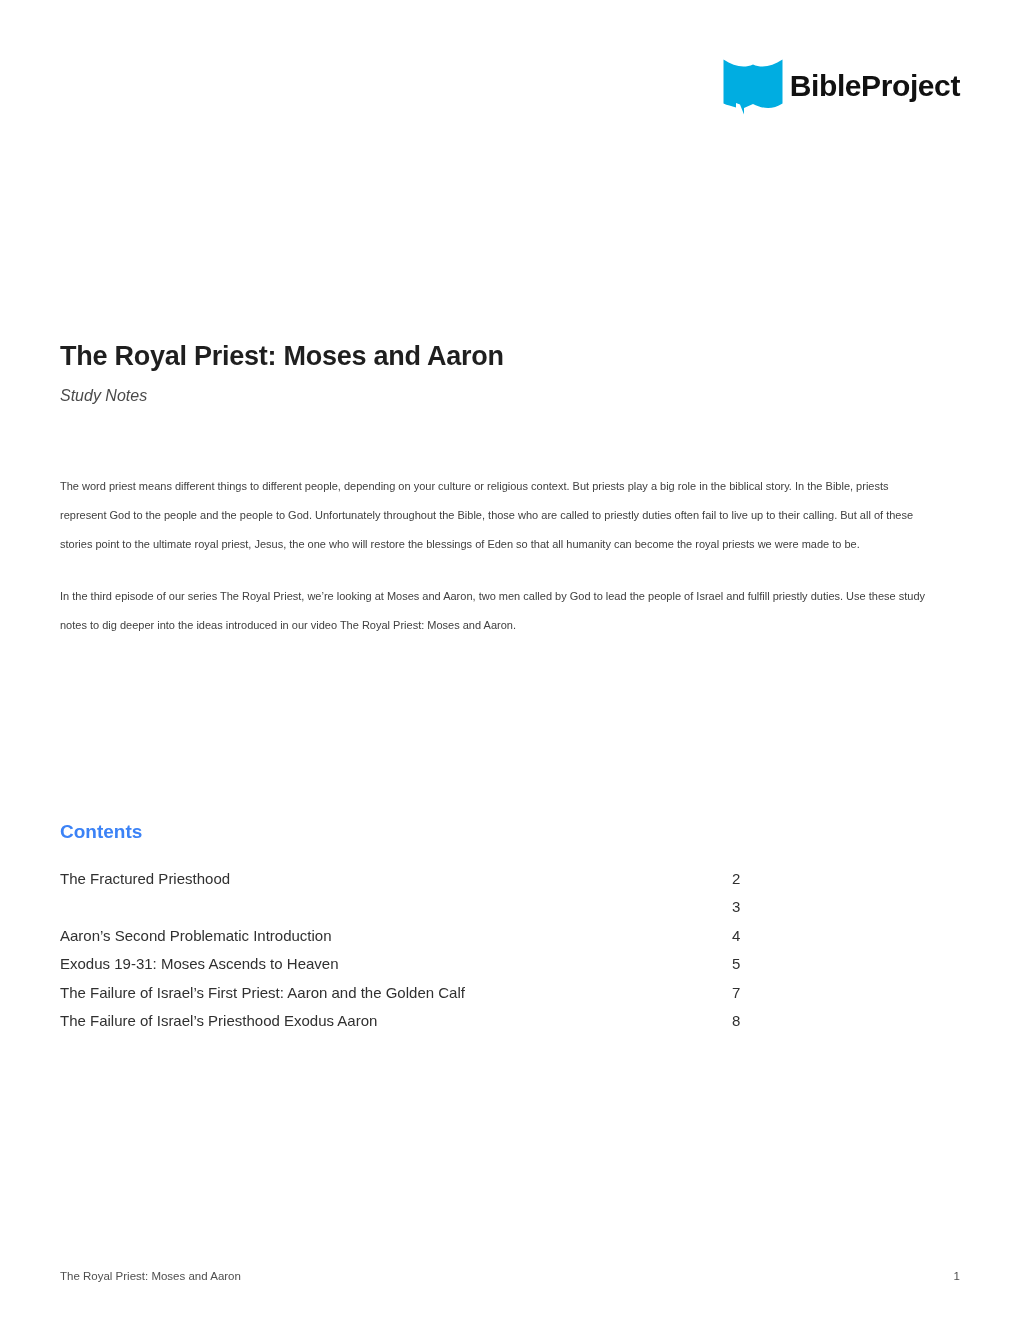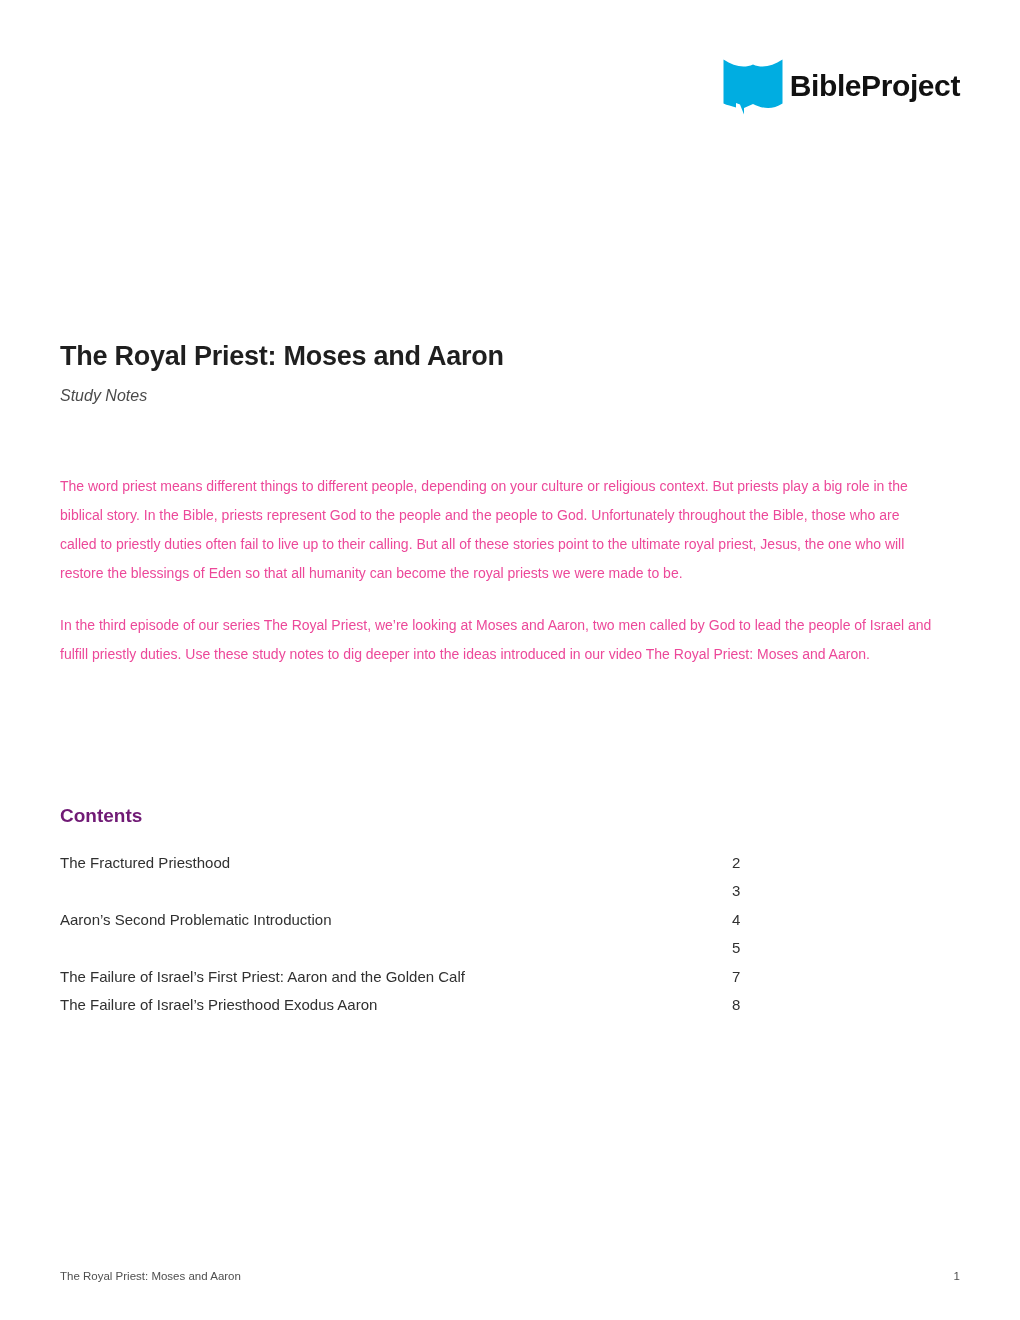--- a/index.html
+++ b/index.html
@@ -74,40 +74,40 @@
 
   
   .intro {
     position: absolute;
     left: 60px;
     top: 472px;
     width: 872px;
   }
   .intro p {
     margin: 0 0 23px 0;
-    font-size: 14px;
+    font-size: 11px;
     line-height: 29px;
-    color: #ec4899;
+    color: #404040;
   }
   .intro p:last-child {
     margin-bottom: 0;
   }
 
   
   .contents {
     position: absolute;
     left: 60px;
     top: 805px;
     width: 720px;
   }
   .contents-heading {
-    margin: 0 0 21px 0;
+    margin: 16px 0 21px 0;
     font-size: 19px;
     font-weight: 700;
-    color: #701a75;
+    color: #3b82f6;
     line-height: 1.2;
   }
   .toc-list {
     list-style: none;
     margin: 0;
     padding: 0;
   }
   .toc-row {
     display: flex;
     align-items: center;
@@ -186,20 +186,21 @@
       <li class="toc-row">
         <span class="toc-spacer"></span>
         <span class="toc-page">3</span>
       </li>
       <li class="toc-row">
         <span class="toc-label">Aaron’s Second Problematic Introduction</span>
         <span class="toc-spacer"></span>
         <span class="toc-page">4</span>
       </li>
       <li class="toc-row">
+        <span class="toc-label">Exodus 19-31: Moses Ascends to Heaven</span>
         <span class="toc-spacer"></span>
         <span class="toc-page">5</span>
       </li>
       <li class="toc-row">
         <span class="toc-label">The Failure of Israel’s First Priest: Aaron and the Golden Calf</span>
         <span class="toc-spacer"></span>
         <span class="toc-page">7</span>
       </li>
       <li class="toc-row">
         <span class="toc-label">The Failure of Israel’s Priesthood Exodus Aaron</span>

